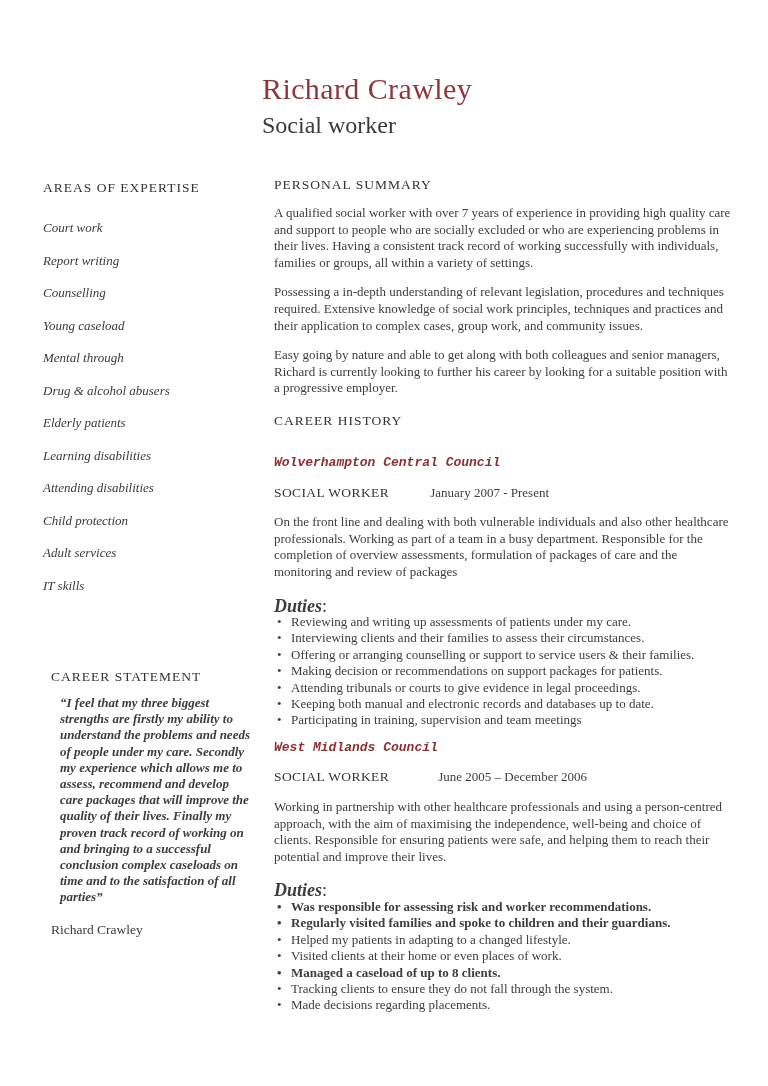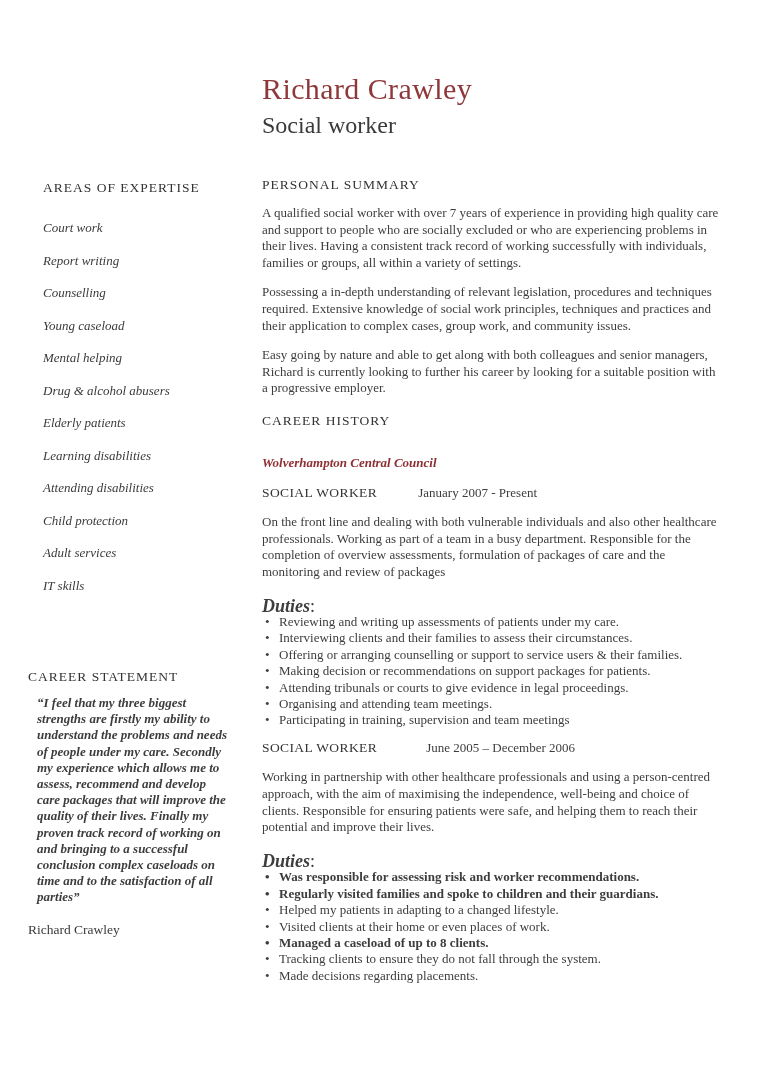--- a/index.html
+++ b/index.html
@@ -32,38 +32,38 @@
 
   
   .sidebar-expertise { position:absolute; left:43px; top:179px; width:205px; }
   .sidebar-expertise .sec-heading { margin-bottom:24px; }
   .expertise-list { list-style:none; margin:0; padding:0; }
   .expertise-list li {
     font-style:italic; font-size:13px; line-height:16px;
     margin-bottom:16.5px; color:#3a3a3a;
   }
 
-  .sidebar-statement { position:absolute; left:28px; top:668px; width:208px; }
+  .sidebar-statement { position:absolute; left:51px; top:668px; width:208px; }
   .sidebar-statement .sec-heading { margin-bottom:10px; }
   .quote {
     margin:9px; font-style:italic; font-weight:bold;
     font-size:13px; line-height:16.2px; color:#3d3d3d;
   }
   .signature { margin:16px 0 0 0; font-size:13.5px; color:#3a3a3a; }
 
   
-  .main { position:absolute; left:262px; top:176px; width:474px; }
+  .main { position:absolute; left:274px; top:176px; width:474px; }
   .main p { font-size:13px; line-height:16.6px; margin:0 12px 13px 0; }
   .summary-section .sec-heading { margin-bottom:12px; }
   .history-section { margin-top:15px; }
   .history-section .sec-heading { margin-bottom:26px; }
 
   .employer {
     font-size:13.5px; font-weight:bold; font-style:italic;
-    color:#8e2f33; line-height:17px; margin:0;
+    color:#8e2f33; line-height:17px; margin:0;font-family:Liberation Mono, monospace;
   }
   .role-line { line-height:17px; margin:0 0 10px 0; }
   .role {
     display:inline-block; font-size:13.5px; letter-spacing:0.4px;
     color:#343434; min-width:153px;
   }
   .role.wide { min-width:161px; }
   .dates { font-size:13px; color:#3d3d3d; }
   .job-desc { margin-bottom:17px !important; }
 
@@ -87,21 +87,21 @@
     <h2 class="person-title">Social worker</h2>
   </div>
 
   <aside class="sidebar-expertise">
     <h3 class="sec-heading">AREAS OF EXPERTISE</h3>
     <ul class="expertise-list">
       <li>Court work</li>
       <li>Report writing</li>
       <li>Counselling</li>
       <li>Young caseload</li>
-      <li>Mental helping</li>
+      <li>Mental through</li>
       <li>Drug &amp; alcohol abusers</li>
       <li>Elderly patients</li>
       <li>Learning disabilities</li>
       <li>Attending disabilities</li>
       <li>Child protection</li>
       <li>Adult services</li>
       <li>IT skills</li>
     </ul>
   </aside>
 
@@ -130,26 +130,27 @@
           <span class="dates">January 2007 - Present</span>
         </p>
         <p class="job-desc">On the front line and dealing with both vulnerable individuals and also other healthcare professionals. Working as part of a team in a busy department. Responsible for the completion of overview assessments, formulation of packages of care and the monitoring and review of packages</p>
         <div class="duties-label"><span class="lbl">Duties</span><span>:</span></div>
         <ul class="duty-list">
           <li>Reviewing and writing up assessments of patients under my care.</li>
           <li>Interviewing clients and their families to assess their circumstances.</li>
           <li>Offering or arranging counselling or support to service users &amp; their families.</li>
           <li>Making decision or recommendations on support packages for patients.</li>
           <li>Attending tribunals or courts to give evidence in legal proceedings.</li>
-          <li>Organising and attending team meetings.</li>
+          <li>Keeping both manual and electronic records and databases up to date.</li>
           <li>Participating in training, supervision and team meetings</li>
         </ul>
       </div>
 
       <div class="job">
+        <p class="employer">West Midlands Council</p>
         <p class="role-line">
           <span class="role wide">SOCIAL WORKER</span>
           <span class="dates">June 2005 – December 2006</span>
         </p>
         <p class="job-desc">Working in partnership with other healthcare professionals and using a person-centred approach, with the aim of maximising the independence, well-being and choice of clients. Responsible for ensuring patients were safe, and helping them to reach their potential and improve their lives.</p>
         <div class="duties-label"><span class="lbl">Duties</span><span>:</span></div>
         <ul class="duty-list">
           <li class="hvy">Was responsible for assessing risk and worker recommendations.</li>
           <li class="hvy">Regularly visited families and spoke to children and their guardians.</li>
           <li>Helped my patients in adapting to a changed lifestyle.</li>

